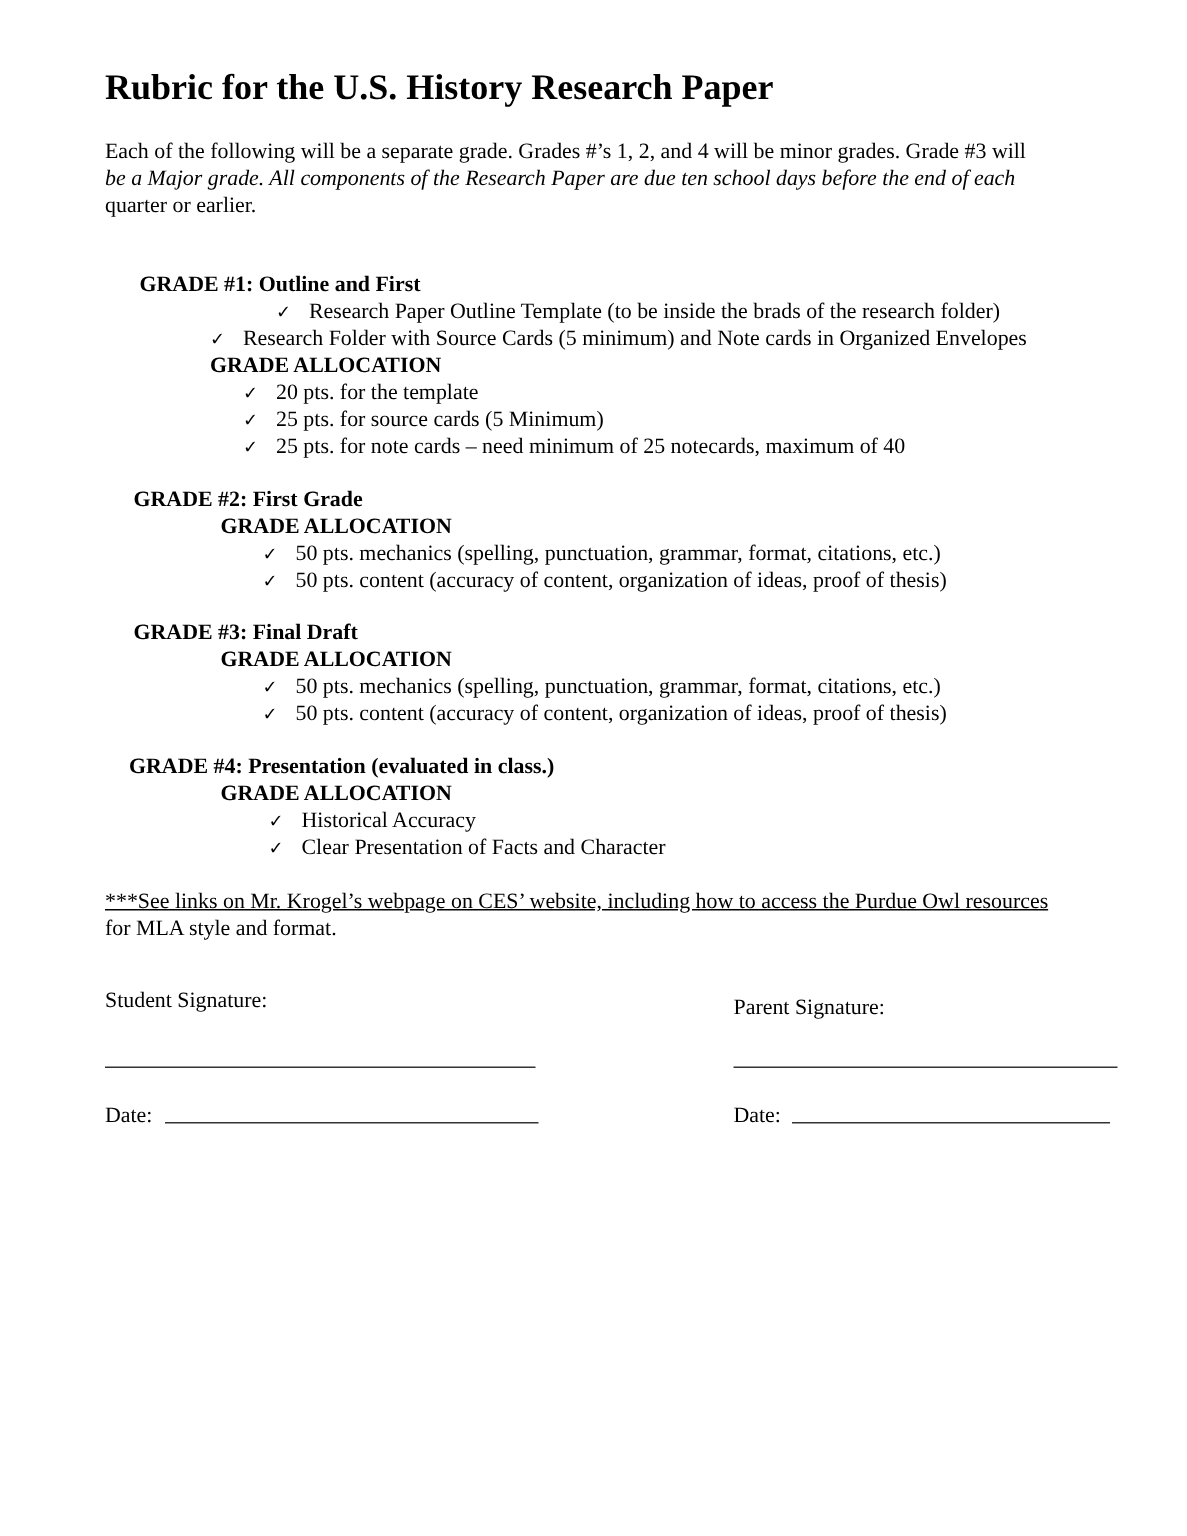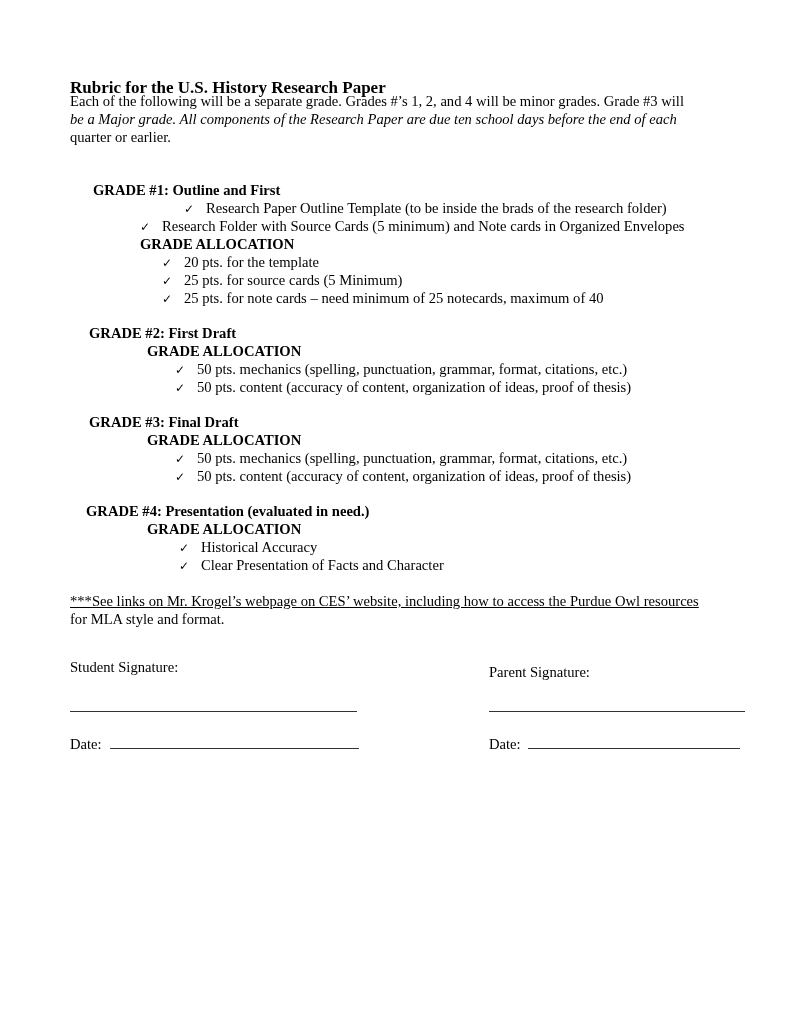--- a/index.html
+++ b/index.html
@@ -1,19 +1,19 @@
 <!DOCTYPE html>
 <html><head>
   <meta charset="utf-8">
   <style>
     html, body { margin: 0; padding: 0; background: #ffffff; }
     body { width: 791px; height: 1024px; position: relative; overflow: hidden;
            font-family: "Liberation Serif", serif; color: #000; }
     .ln { position: absolute; white-space: nowrap; font-size: 14.6px; line-height: 18px; }
-    .title { position: absolute; left: 70px; top: 46px; font-size: 17px; font-weight: bold; white-space: nowrap; margin-top: 32px; }
+    .title { position: absolute; left: 70px; top: 46px; font-size: 24px; font-weight: bold; white-space: nowrap; }
     .b { font-weight: bold; }
     .chk { display: inline-block; width: 22px; font-family: "DejaVu Sans", sans-serif; font-size: 12px; }
     .sigline { position: absolute; border-bottom: 1px solid #333; height: 0; }
   </style>
 </head>
 <body>
 
 <div>
   <div class="title">Rubric for the U.S. History Research Paper</div>
 
@@ -37,21 +37,21 @@
     </div>
     <div class="ln" style="left:162px;top:271px;">
       <span class="chk">✓</span><span>25 pts. for source cards (5 Minimum)</span>
     </div>
     <div class="ln" style="left:162px;top:289px;">
       <span class="chk">✓</span><span>25 pts. for note cards – need minimum of 25 notecards, maximum of 40</span>
     </div>
   </div>
 
   <div>
-    <div class="ln b" style="left:89px;top:324px;">GRADE #2:  First Draft</div>
+    <div class="ln b" style="left:89px;top:324px;">GRADE #2:  First Grade</div>
     <div class="ln b" style="left:147px;top:342px;">GRADE ALLOCATION</div>
     <div class="ln" style="left:175px;top:360px;">
       <span class="chk">✓</span><span>50 pts. mechanics (spelling, punctuation, grammar, format, citations, etc.)</span>
     </div>
     <div class="ln" style="left:175px;top:378px;">
       <span class="chk">✓</span><span>50 pts. content (accuracy of content, organization of ideas, proof of thesis)</span>
     </div>
   </div>
 
   <div>
@@ -59,21 +59,21 @@
     <div class="ln b" style="left:147px;top:431px;">GRADE ALLOCATION</div>
     <div class="ln" style="left:175px;top:449px;">
       <span class="chk">✓</span><span>50 pts. mechanics (spelling, punctuation, grammar, format, citations, etc.)</span>
     </div>
     <div class="ln" style="left:175px;top:467px;">
       <span class="chk">✓</span><span>50 pts. content (accuracy of content, organization of ideas, proof of thesis)</span>
     </div>
   </div>
 
   <div>
-    <div class="ln b" style="left:86px;top:502px;">GRADE #4:  Presentation (evaluated in need.)</div>
+    <div class="ln b" style="left:86px;top:502px;">GRADE #4:  Presentation (evaluated in class.)</div>
     <div class="ln b" style="left:147px;top:520px;">GRADE ALLOCATION</div>
     <div class="ln" style="left:179px;top:538px;">
       <span class="chk">✓</span><span>Historical Accuracy</span>
     </div>
     <div class="ln" style="left:179px;top:556px;">
       <span class="chk">✓</span><span>Clear Presentation of Facts and Character</span>
     </div>
   </div>
 
   <div>

